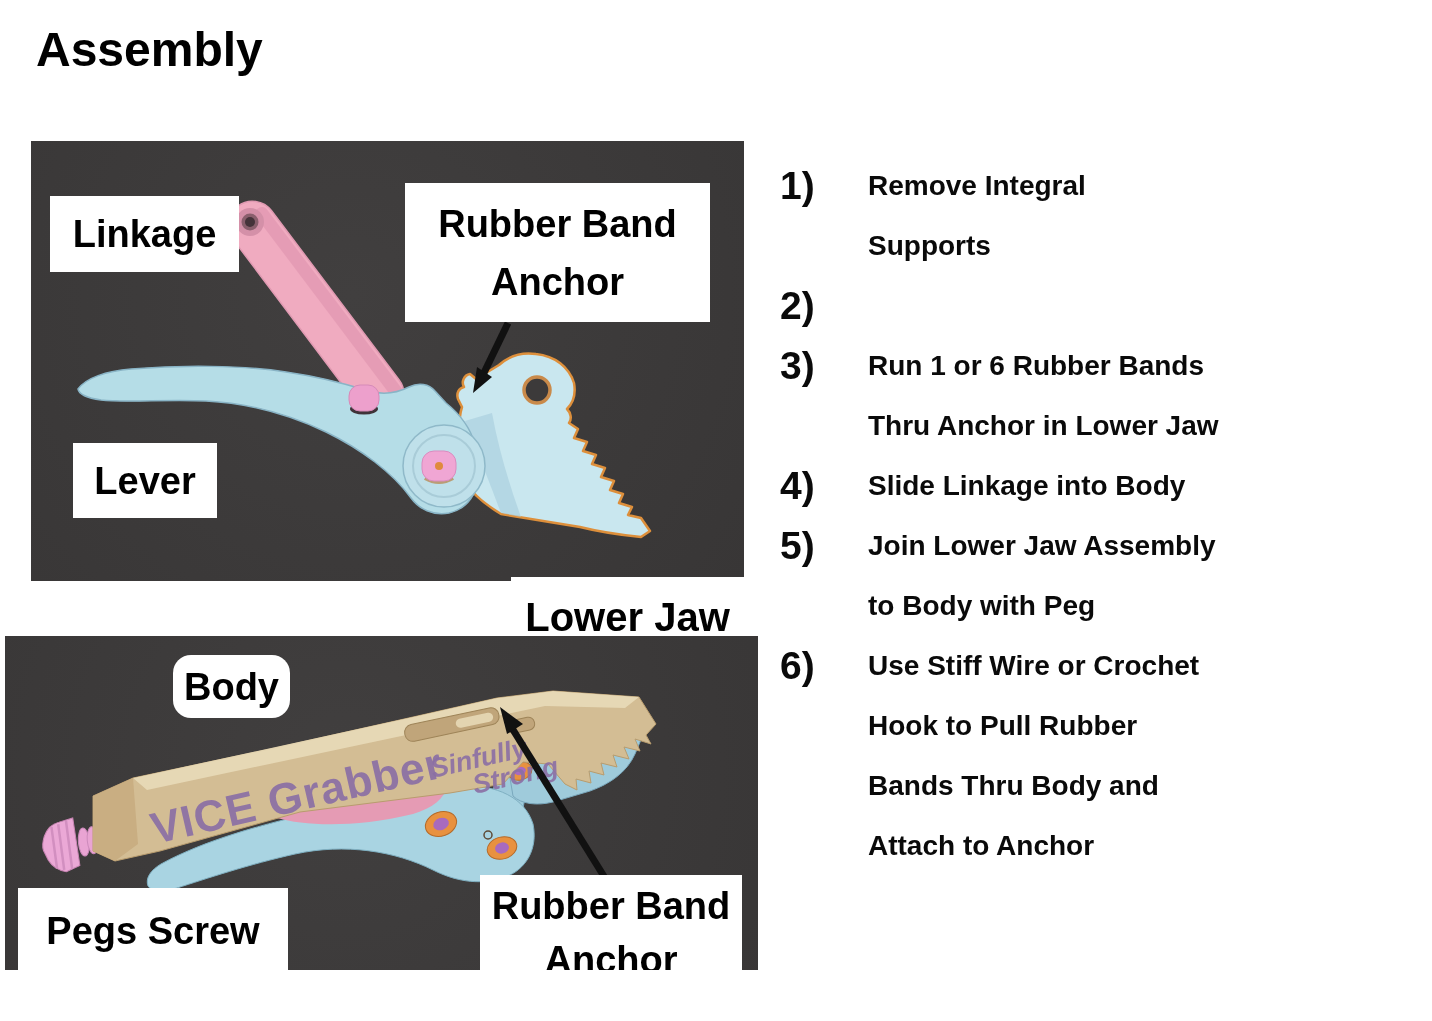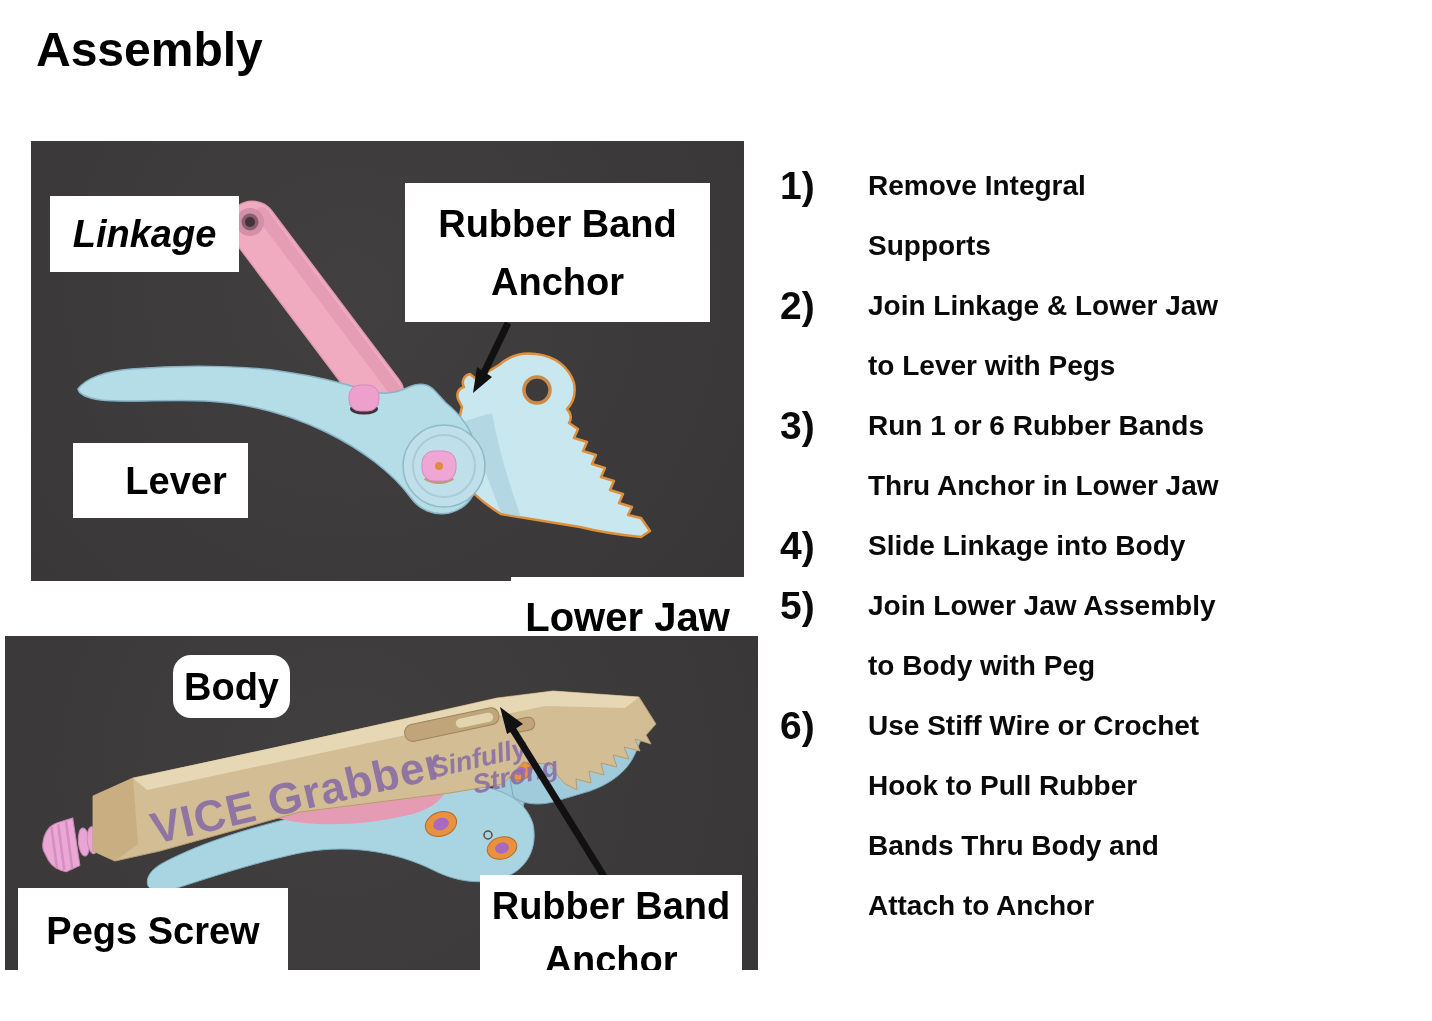--- a/index.html
+++ b/index.html
@@ -92,24 +92,24 @@
         <rect x="-17" y="-15" width="34" height="30" rx="12" fill="#f0a6d4" stroke="#d98cc0"></rect>
         <circle cx="0" cy="0" r="4" fill="#e08a3c"></circle>
       </g>
 
       <g>
         <line x1="477" y1="182" x2="450" y2="238" stroke="#111" stroke-width="7"></line>
         <polygon points="442,252 461,236 446,226" fill="#111"></polygon>
       </g>
     </svg>
 
-    <div class="plabel" style="left:19px;top:55px;width:189px;height:76px;font-style:italic;">Linkage</div>
+    <div class="plabel" style="left:19px;top:55px;width:189px;height:76px;">Linkage</div>
     <div class="plabel" style="left:374px;top:42px;width:305px;height:139px;">Rubber Band
 Anchor</div>
-    <div class="plabel" style="left:42px;top:302px;width:144px;height:75px;padding-left:31px;">Lever</div>
+    <div class="plabel" style="left:42px;top:302px;width:144px;height:75px;">Lever</div>
     <div class="plabel" style="left:480px;top:392px;width:233px;height:80px;font-size:40px;margin-top:44px;">Lower Jaw</div>
   </div>
 
   <div class="panel panel2">
     <svg class="scene" width="753" height="385" viewBox="0 0 753 385">
 
       <g transform="translate(33,178) rotate(-5,35,30)">
         <rect x="70" y="17" width="28" height="22" rx="4" fill="#e2a0cf"></rect>
         <ellipse cx="46" cy="29" rx="5.5" ry="14" fill="#e9a4d3" stroke="#cc8abb"></ellipse>
         <ellipse cx="55" cy="28" rx="5.5" ry="13.5" fill="#e9a4d3" stroke="#cc8abb"></ellipse>
@@ -204,22 +204,20 @@
   </div>
 
   <div class="steps">
     <div class="step">
       <div class="num">1)</div>
       <div class="txt">Remove Integral
 Supports</div>
     </div>
     <div class="step">
       <div class="num">2)</div>
-      <div class="txt">Join Linkage &amp; Lower Jaw
-to Lever with Pegs</div>
     </div>
     <div class="step">
       <div class="num">3)</div>
       <div class="txt">Run 1 or 6 Rubber Bands
 Thru Anchor in Lower Jaw</div>
     </div>
     <div class="step">
       <div class="num">4)</div>
       <div class="txt">Slide Linkage into Body</div>
     </div>

